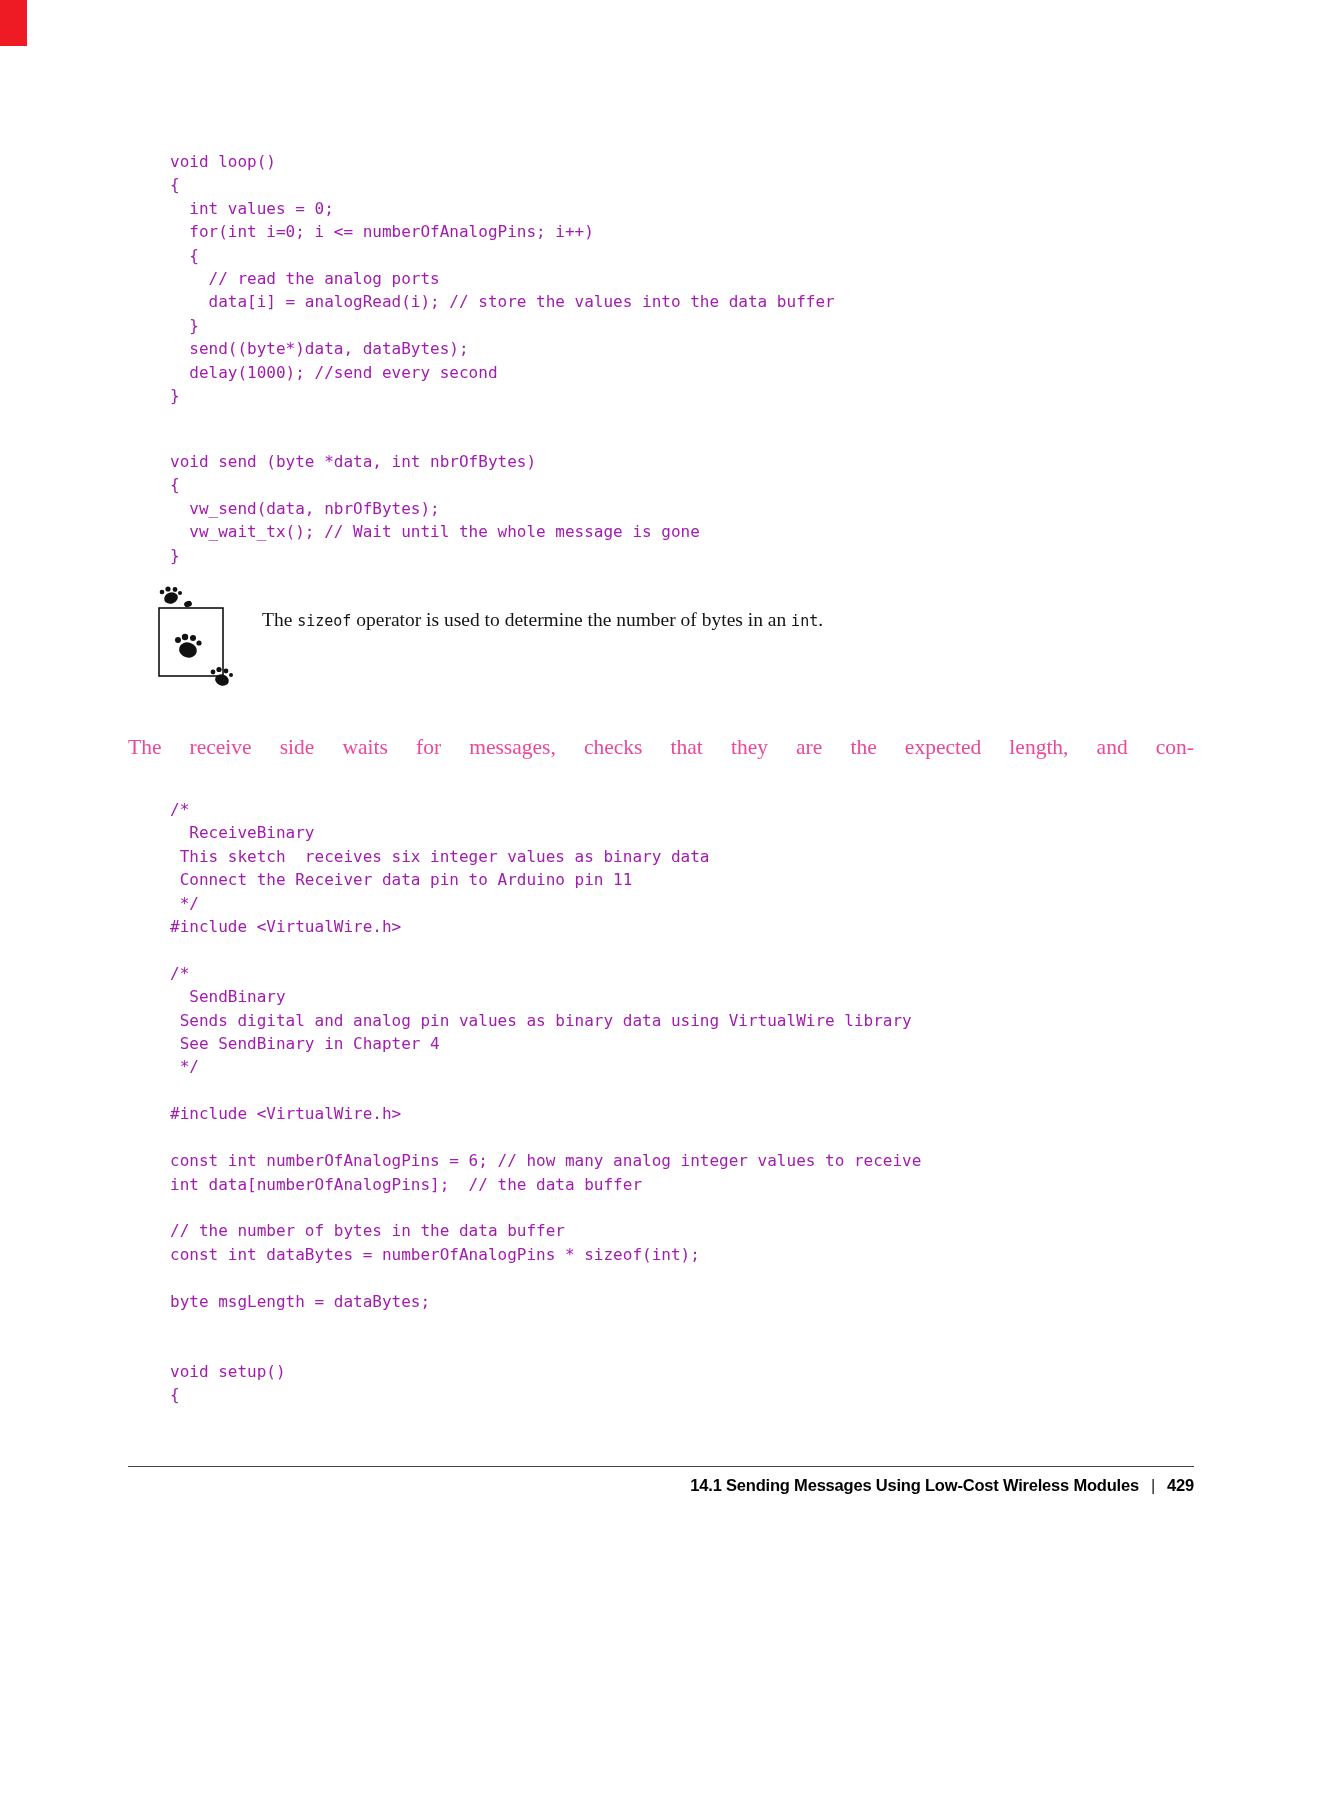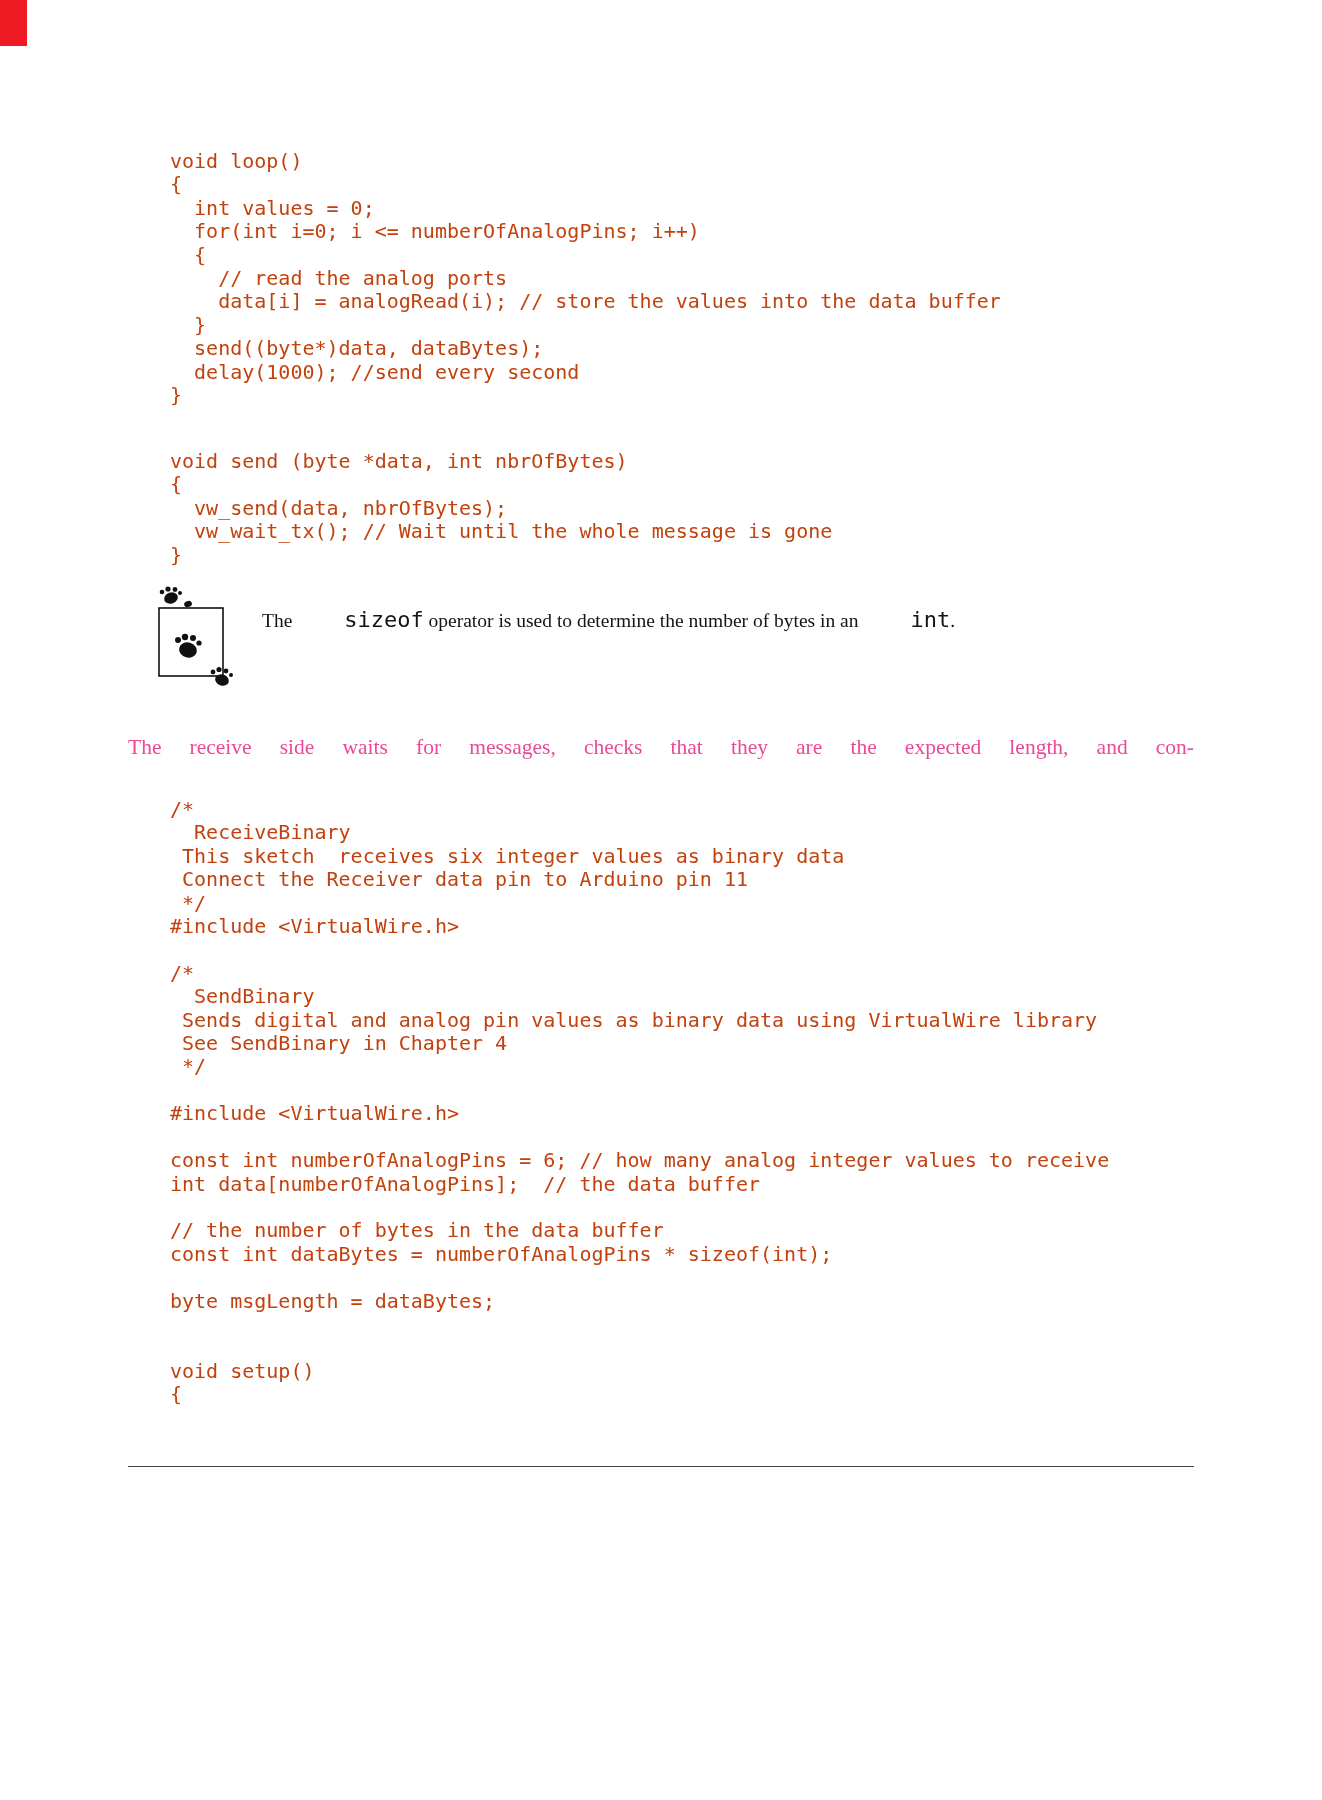--- a/index.html
+++ b/index.html
@@ -16,45 +16,44 @@
   .bleed-tab {
     position: absolute;
     left: 0; top: 0;
     width: 27px; height: 46px;
     background: #ee1b24;
   }
   pre.code {
     position: absolute;
     left: 170px;
     font-family: "DejaVu Sans Mono", monospace;
-    font-size: 20px;
+    font-size: 16px;
     line-height: 23.4px;
     white-space: pre;
-    color: #c2410c;
+    color: #a21caf;
   }
   .b1 { top: 150px; }
   .b2 { top: 450px; }
   .b3 { top: 798px; }
   .note-icon {
     position: absolute;
     left: 156px; top: 586px;
     width: 100px; height: 108px;
   }
   .note-text {
     position: absolute;
     left: 262px; top: 606px;
     width: 780px;
     font-size: 19.5px;
     line-height: 27px;
     color: #141414;
   }
   .note-text code {
     font-family: "DejaVu Sans Mono", monospace;
-    font-size: 22px;
-    margin-left: 47px;
+    font-size: 15px;
   }
   .body-para {
     position: absolute;
     left: 128px; top: 733px;
     width: 1066px;
     font-size: 21.5px;
     line-height: 28.5px;
     color: #ec4899;
   }
   .para-line1 {
@@ -165,14 +164,17 @@
 const int dataBytes = numberOfAnalogPins * sizeof(int);
 
 byte msgLength = dataBytes;
 
 
 void setup()
 {</pre>
 
   <div class="footer-rule"></div>
 
+  <div class="footer-text">
+    <span>14.1 Sending Messages Using Low-Cost Wireless Modules</span><span class="footer-sep">|</span><span>429</span>
+  </div>
 
 </div>
 
 </body></html>

